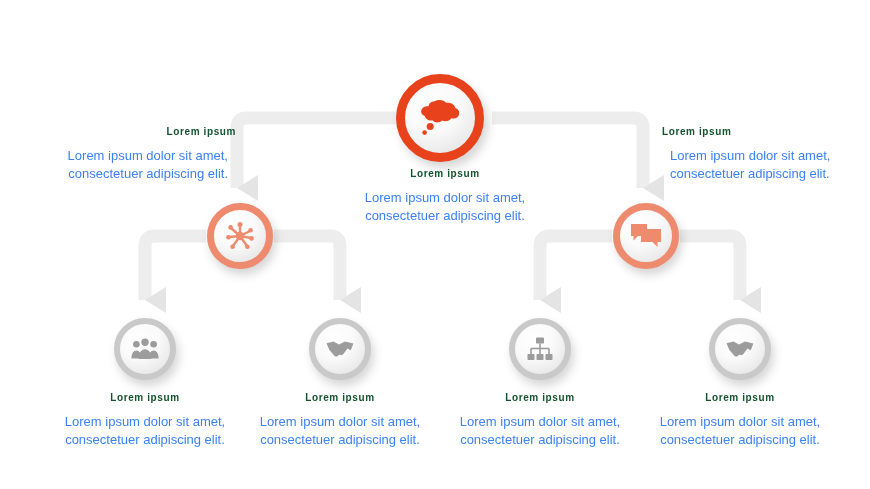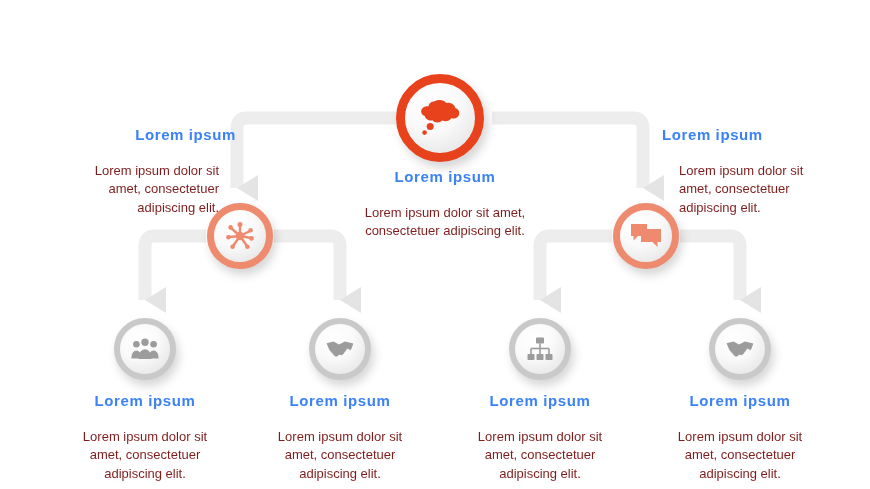--- a/index.html
+++ b/index.html
@@ -64,32 +64,32 @@
   }
 
   .node svg { display: block; }
 
   
   .txt {
     position: absolute;
     box-sizing: border-box;
   }
   .txt .title {
-    font-size: 15px;
+    font-size: 10px;
     font-weight: bold;
-    color: #3b82f6;
+    color: #14532d;
     letter-spacing: .6px;
     margin: 0 0 4px 0;
     line-height: 1.25;
   }
   .txt .body {
     font-size: 13px;
-    color: #7f1d1d;
+    color: #3b82f6;
     line-height: 1.42;
-    margin: 17px;
+    margin: 8px;
   }
   .txt.center { text-align: center; }
   .txt.right  { text-align: right; }
   .txt.left   { text-align: left; }
 </style>
 </head>
 <body>
 
 <div id="canvas">
 

